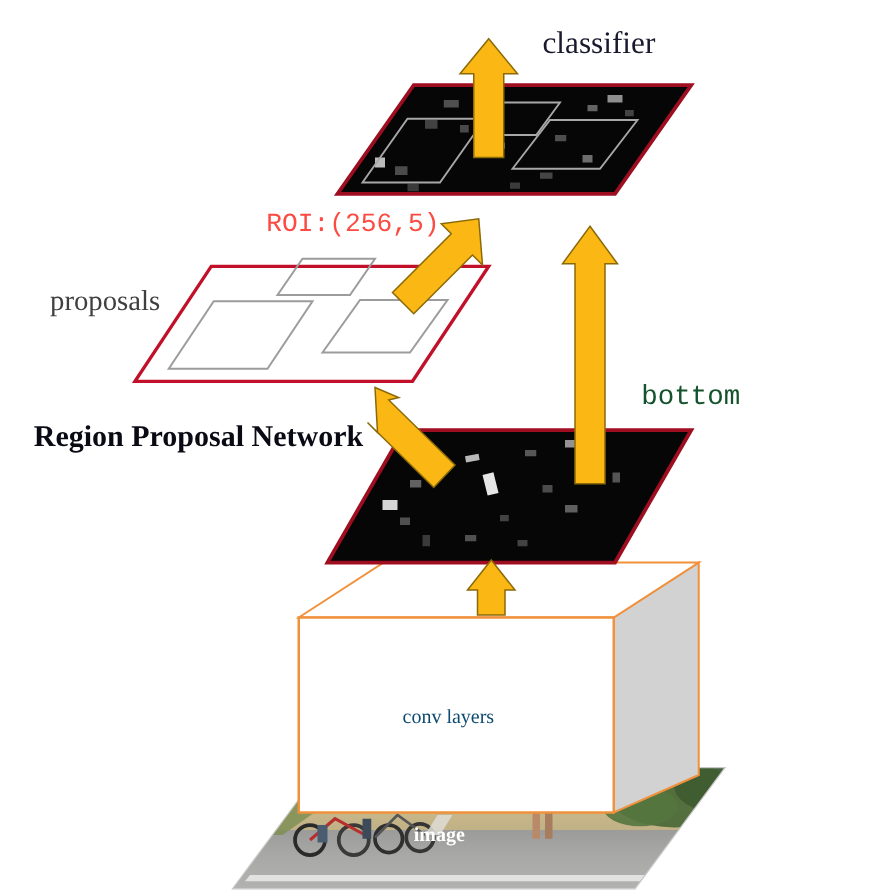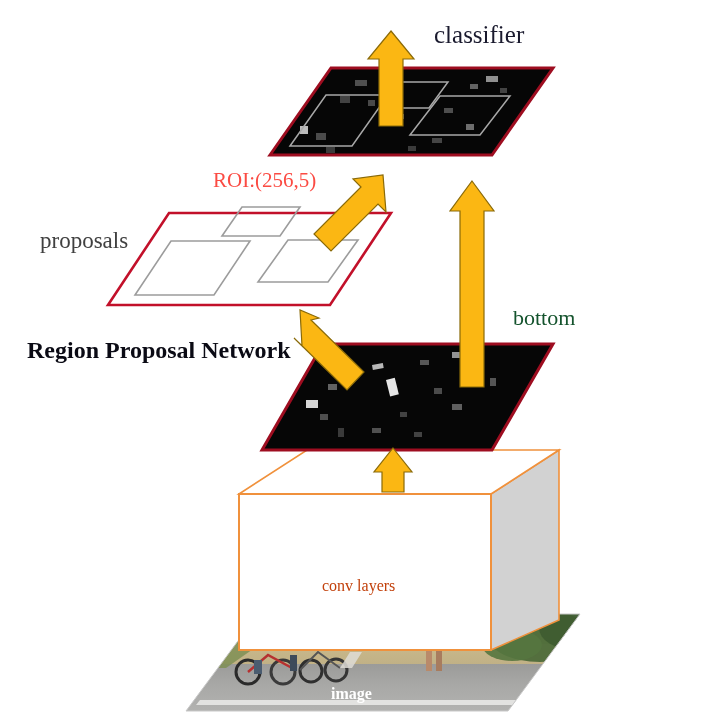--- a/index.html
+++ b/index.html
@@ -27,21 +27,21 @@
   }
   .lbl {
     position: absolute;
     white-space: nowrap;
     line-height: 1;
   }
   .lbl-serif {
     font-family: "Liberation Serif", serif;
   }
   .lbl-sans {
-    font-family: Liberation Serif, serif;
+    font-family: Liberation Mono, monospace;
   }
   #label-classifier {
     left: 434px;
     top: 22px;
     font-size: 25px;
     color: #1a1a2e;
   }
   #label-roi-pooling {
     left: 524px;
     top: 122px;
@@ -75,31 +75,30 @@
     color: #0a0a14;
   }
   #label-feature-maps {
     left: 538px;
     top: 381px;
     font-size: 23px;
     color: #b91b12;
   }
   #label-conv-layers {
     left: 322px;
-    top: 578px;
+    top: 566px;
     font-size: 16px;
-    color: #c2410c;
+    color: #0c4a6e;
   }
   #label-image {
     left: 331px;
     top: 661px;
     font-size: 16px;
     font-weight: bold;
     color: #ffffff;
-    margin-top: 25px;
   }
 </style>
 </head>
 <body>
 
 <div id="canvas">
 
   <svg id="diagram-svg" viewBox="0 0 708 717">
     <defs>
 

